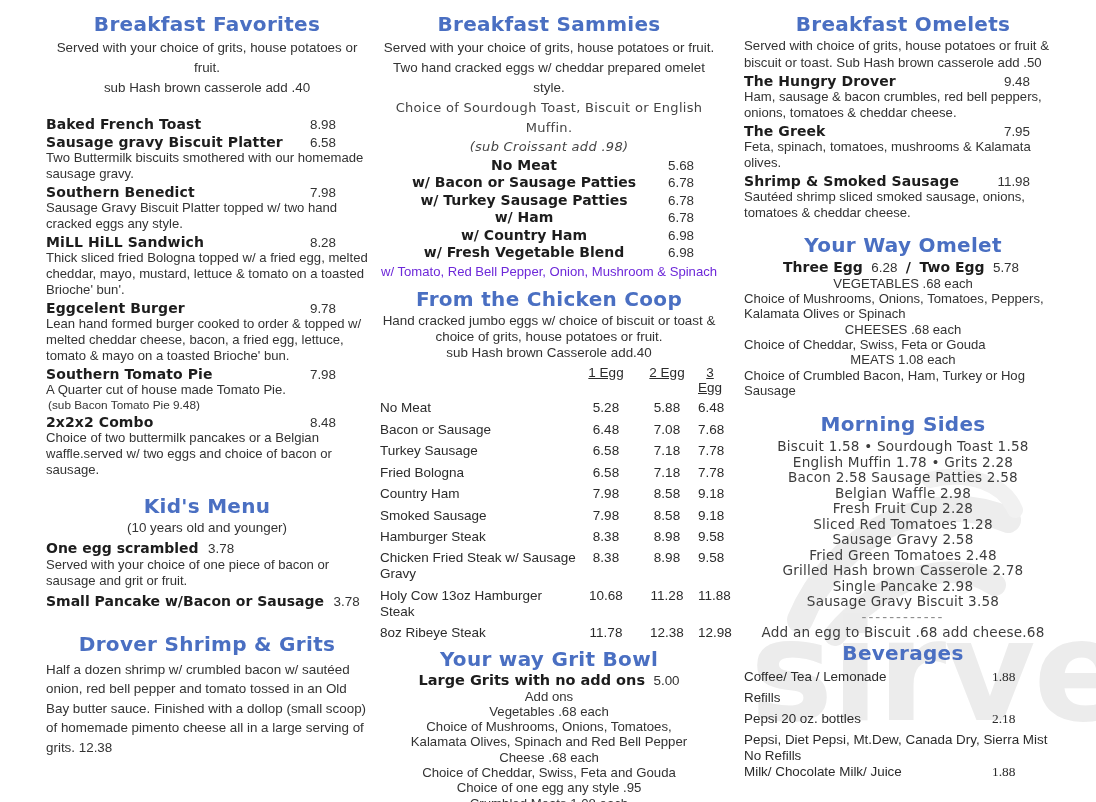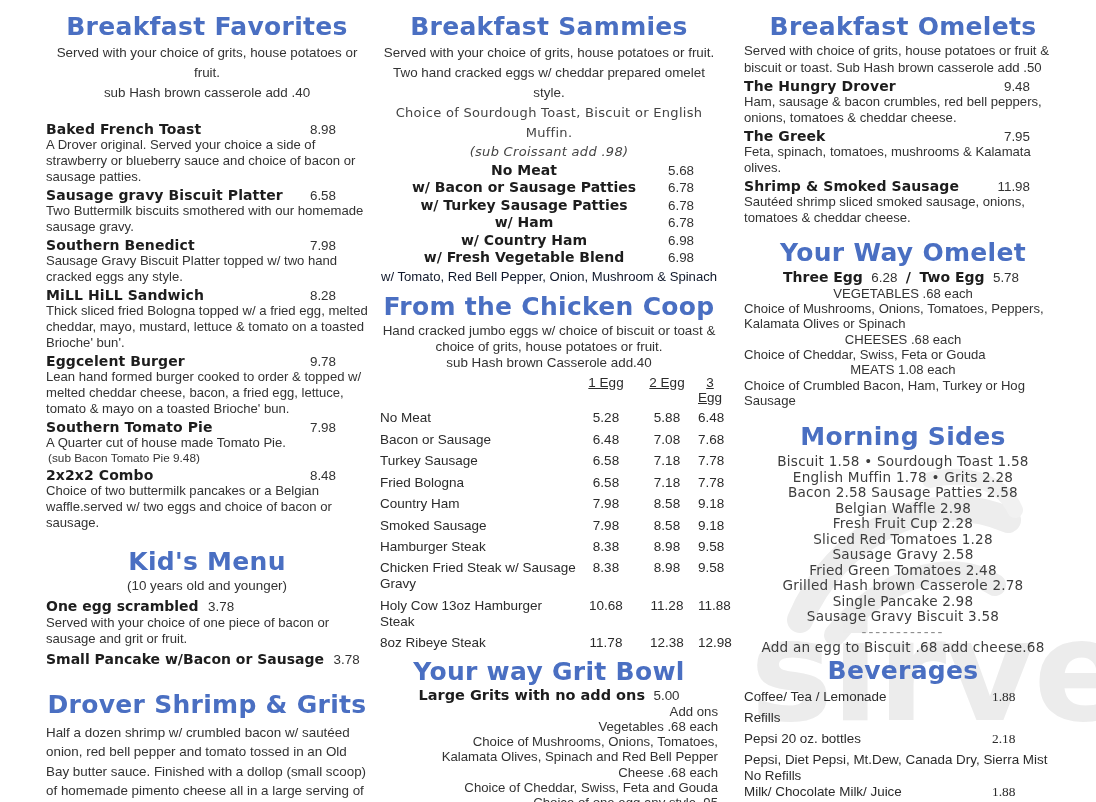--- a/index.html
+++ b/index.html
@@ -7,52 +7,52 @@
     width:1096px;height:802px;background:#ffffff;overflow:hidden;position:relative;
     font-family:"Liberation Sans", sans-serif;color:#2e2e2e;
   }
   .col{position:absolute;top:0;z-index:2;}
   .col1{left:46px;width:322px;}
   .col2{left:380px;width:338px;}
   .col3{left:744px;width:318px;}
 
   .heading{
     font-family:"DejaVu Sans", sans-serif;font-weight:bold;color:#4a6fc2;
-    text-align:center;font-size:25px;letter-spacing:.3px;margin-top:12px;margin-bottom:2px;
+    text-align:center;font-size:20px;letter-spacing:.3px;margin-top:12px;margin-bottom:2px;
   }
   .sub{font-size:13.4px;text-align:center;line-height:1.5;color:#333;}
   .sub-comic{font-family:"DejaVu Sans", sans-serif;font-size:13px;color:#444;letter-spacing:.3px;}
   .sub-italic{font-style:italic;}
 
   .menu-item{margin-top:1px;}
   .name-row{display:flex;align-items:baseline;margin-top:2px;}
   .iname{font-family:"DejaVu Sans", sans-serif;font-weight:bold;font-size:14px;letter-spacing:.1px;flex:1;color:#1d1d1d;}
   .iprice{font-size:13.4px;padding-right:32px;color:#333;}
   .idesc{font-size:13.1px;line-height:1.22;color:#333;}
   .inote{font-size:11.8px;color:#333;margin-left:2px;}
 
   .inline-item{margin-top:3px;}
   .inline-item .iname-inline{font-family:"DejaVu Sans", sans-serif;font-weight:bold;font-size:14px;color:#1d1d1d;}
   .inline-item .iprice-inline{font-size:13.4px;color:#333;margin-left:5px;}
 
   
   .sammy-row{display:flex;align-items:baseline;line-height:1.23;}
   .sammy-name{flex:1;text-align:center;font-family:"DejaVu Sans", sans-serif;font-weight:bold;font-size:14px;color:#1d1d1d;}
   .sammy-price{width:50px;text-align:left;font-size:13.4px;color:#333;}
-  .sammies-footer{text-align:center;font-size:13.1px;margin-top:2px;color:#0f172a;}
+  .sammies-footer{text-align:center;font-size:13.1px;margin-top:2px;color:#6d28d9;}
 
   .coop-row{display:grid;grid-template-columns:196px 60px 62px 1fr;align-items:start;margin-bottom:5.5px;}
   .coop-name{font-size:13.5px;line-height:1.18;color:#2b2b2b;}
   .coop-p{font-size:13.5px;text-align:center;color:#2b2b2b;}
   .coop-h{font-size:13.5px;text-align:center;text-decoration:underline;color:#2b2b2b;}
 
   .gb-lead{text-align:center;margin-top:0;}
   .gb-lead .gb-lead-name{font-family:"DejaVu Sans", sans-serif;font-weight:bold;font-size:14.5px;color:#1d1d1d;}
   .gb-lead .gb-lead-price{font-size:13.4px;color:#333;margin-left:4px;}
-  .gb-line{text-align:right;font-size:13.2px;line-height:1.16;color:#333;}
+  .gb-line{text-align:center;font-size:13.2px;line-height:1.16;color:#333;}
 
   
   .omelets-sub{font-size:13.2px;line-height:1.25;text-align:left;color:#333;}
   .egg-line{text-align:center;margin-top:1px;}
   .egg-label{font-family:"DejaVu Sans", sans-serif;font-weight:bold;font-size:14px;color:#1d1d1d;}
   .egg-price{font-size:13.4px;color:#333;margin:0 4px;}
   .yw-line{font-size:13.1px;line-height:1.17;color:#333;}
   .yw-center{text-align:center;}
   .yw-left{text-align:left;}
 
@@ -90,21 +90,20 @@
     <div class="heading">Breakfast Favorites</div>
     <div class="sub">Served with your choice of grits, house potatoes or fruit.</div>
     <div class="sub">sub Hash brown casserole add .40</div>
     <div style="height:16px"></div>
 
     <div class="menu-item">
       <div class="name-row">
         <span class="iname">Baked French Toast</span>
         <span class="iprice">8.98</span>
       </div>
-      <div class="idesc">A Drover original. Served your choice a side of strawberry or blueberry sauce and choice of bacon or sausage patties.</div>
     </div>
 
     <div class="menu-item">
       <div class="name-row">
         <span class="iname">Sausage gravy Biscuit Platter</span>
         <span class="iprice">6.58</span>
       </div>
       <div class="idesc">Two Buttermilk biscuits smothered with our homemade sausage gravy.</div>
     </div>
 

